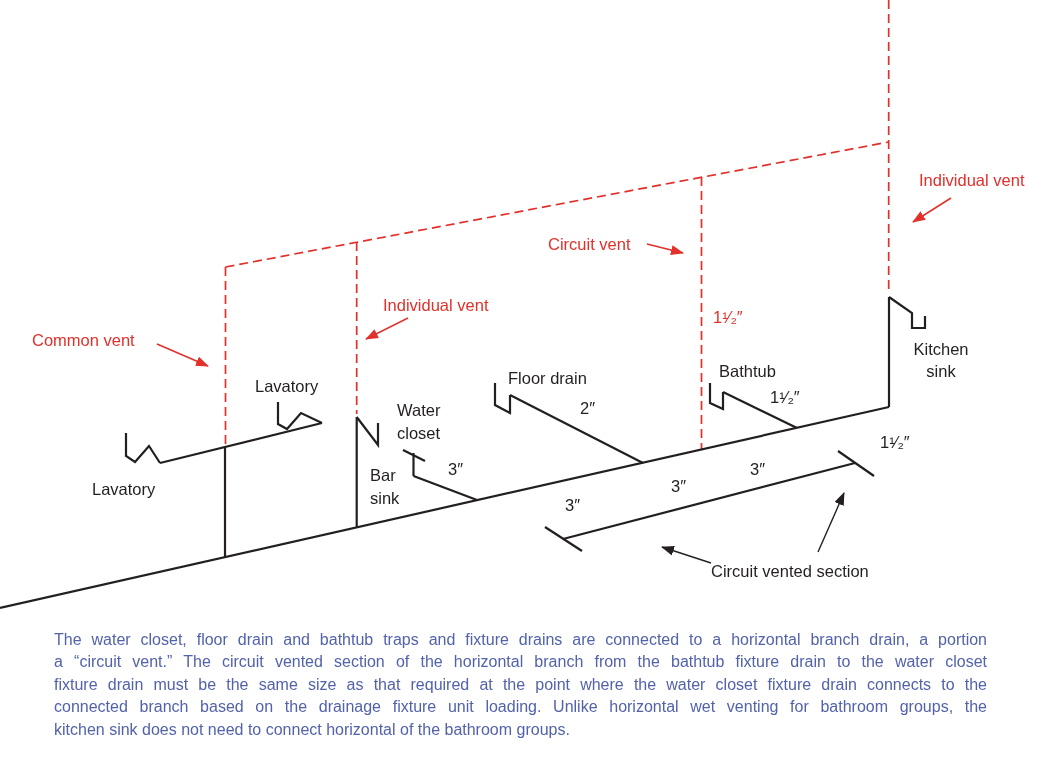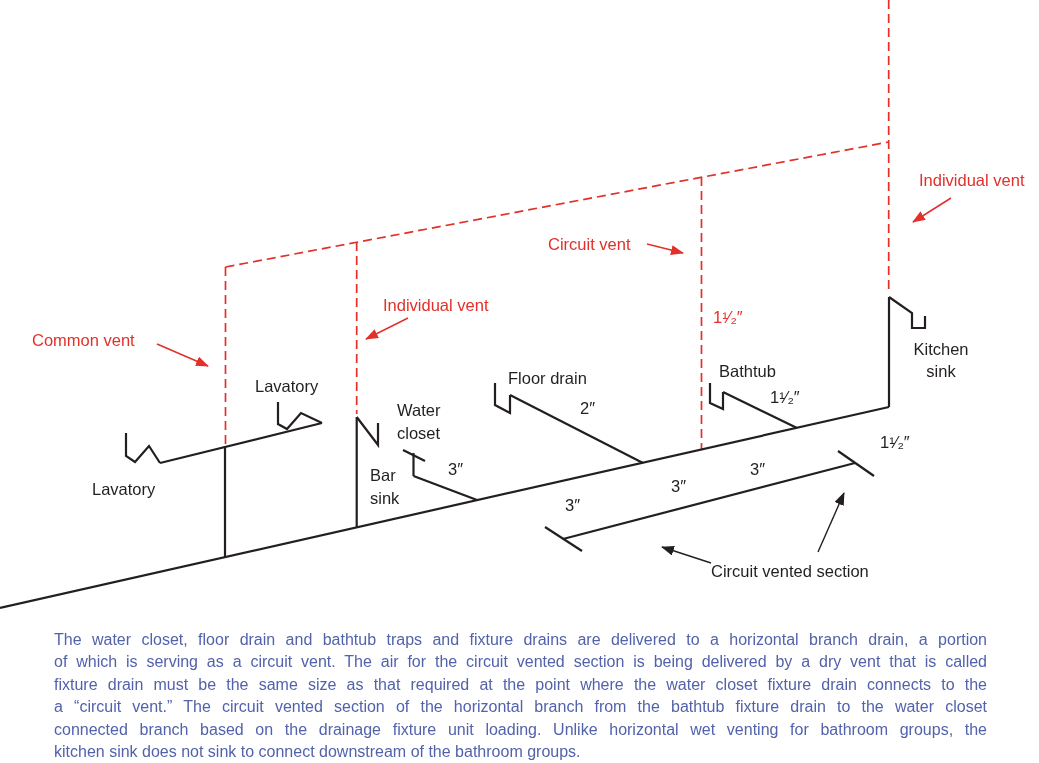--- a/index.html
+++ b/index.html
@@ -108,20 +108,19 @@
       <text class="lbl" x="671" y="492">3″</text>
       <text class="lbl" x="750" y="475">3″</text>
       <text class="lbl" x="770" y="403">1¹⁄₂″</text>
       <text class="lbl" x="880" y="448">1¹⁄₂″</text>
     </g>
 
     <text class="lbl" x="711" y="577">Circuit vented section</text>
   </svg>
 
   <div class="caption">
-    <div class="cap-line">The water closet, floor drain and bathtub traps and fixture drains are delivered to a horizontal branch drain, a portion</div>
-    <div class="cap-line">of which is serving as a circuit vent. The air for the circuit vented section is being delivered by a dry vent that is called</div>
+    <div class="cap-line">The water closet, floor drain and bathtub traps and fixture drains are connected to a horizontal branch drain, a portion</div>
+    <div class="cap-line">a “circuit vent.” The circuit vented section of the horizontal branch from the bathtub fixture drain to the water closet</div>
     <div class="cap-line">fixture drain must be the same size as that required at the point where the water closet fixture drain connects to the</div>
-    <div class="cap-line">a “circuit vent.” The circuit vented section of the horizontal branch from the bathtub fixture drain to the water closet</div>
     <div class="cap-line">connected branch based on the drainage fixture unit loading. Unlike horizontal wet venting for bathroom groups, the</div>
-    <div class="cap-line last">kitchen sink does not sink to connect downstream of the bathroom groups.</div>
+    <div class="cap-line last">kitchen sink does not need to connect horizontal of the bathroom groups.</div>
   </div>
 </div>
 
 </body></html>

